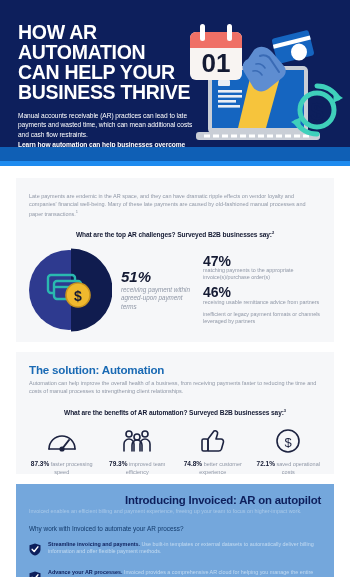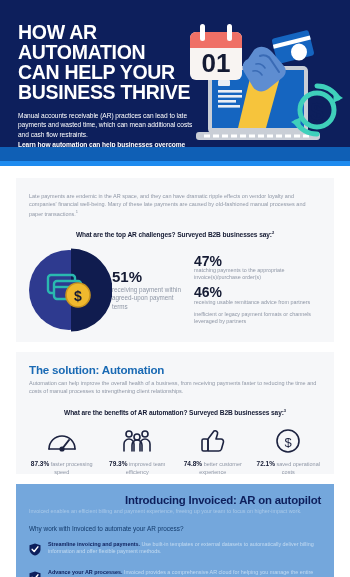--- a/index.html
+++ b/index.html
@@ -51,21 +51,21 @@
   }
   .sup{ font-size:4px; vertical-align:super; }
 
   
   .s1-pad{ padding:11px 13px 0 13px; }
   .s1-q{ margin-top:12px; }
   .s1-row{
     display:flex; align-items:center; margin-top:9px; padding:0 6px 0 10px;
   }
   .donut-wrap{ width:86px; height:86px; flex:0 0 86px; position:relative; }
-  .pie-stat{ width:76px; }
+  .pie-stat{ margin-left:9px; width:76px;font-style:italic; }
   .pct-big{ color:#141a33; font-weight:bold; font-size:15px; line-height:16px; }
   .pct-cap{ color:#8f97a6; font-size:6.3px; line-height:8.6px; margin-top:1px; }
 
   .stat-list{ margin-left:6px; flex:1; }
   .stat-item{ margin-bottom:5px; }
   .stat-item:last-child{ margin-bottom:0; }
   .stat-pct{ color:#141a33; font-weight:bold; font-size:14px; line-height:12px; }
   .stat-txt{ color:#8f97a6; font-size:5.4px; line-height:7.2px; margin-top:0.5px; }
 
   

